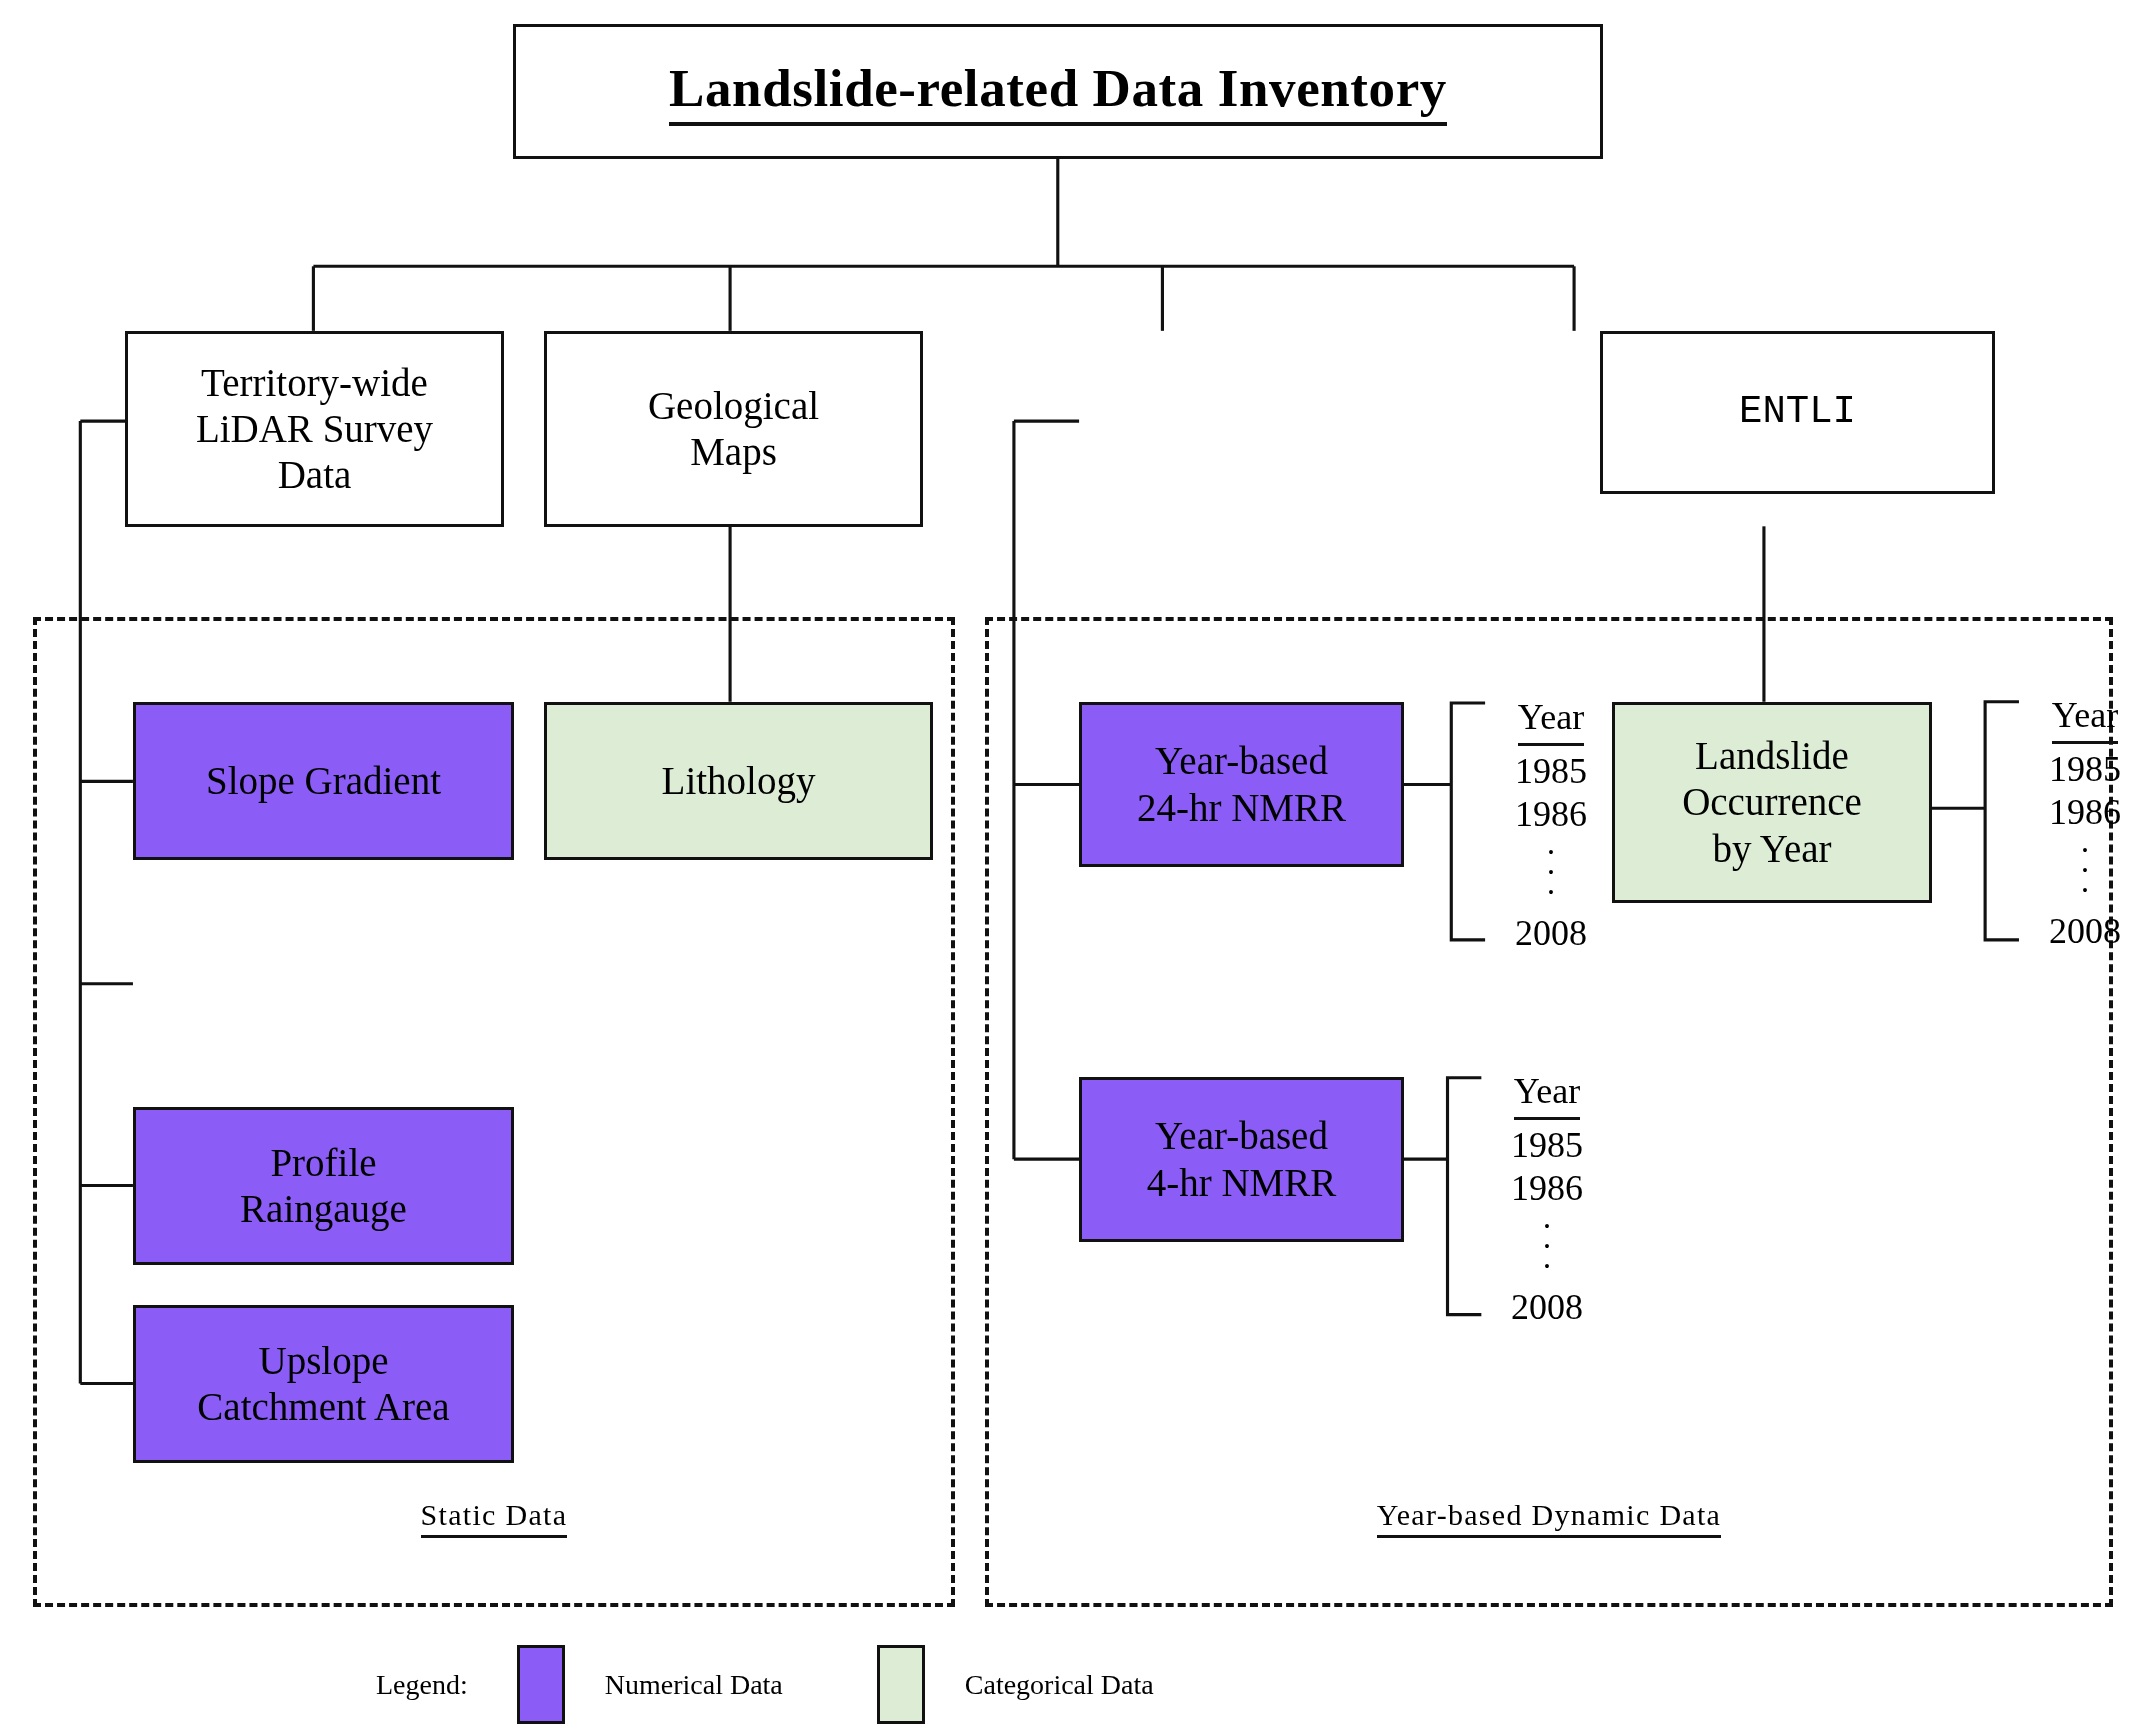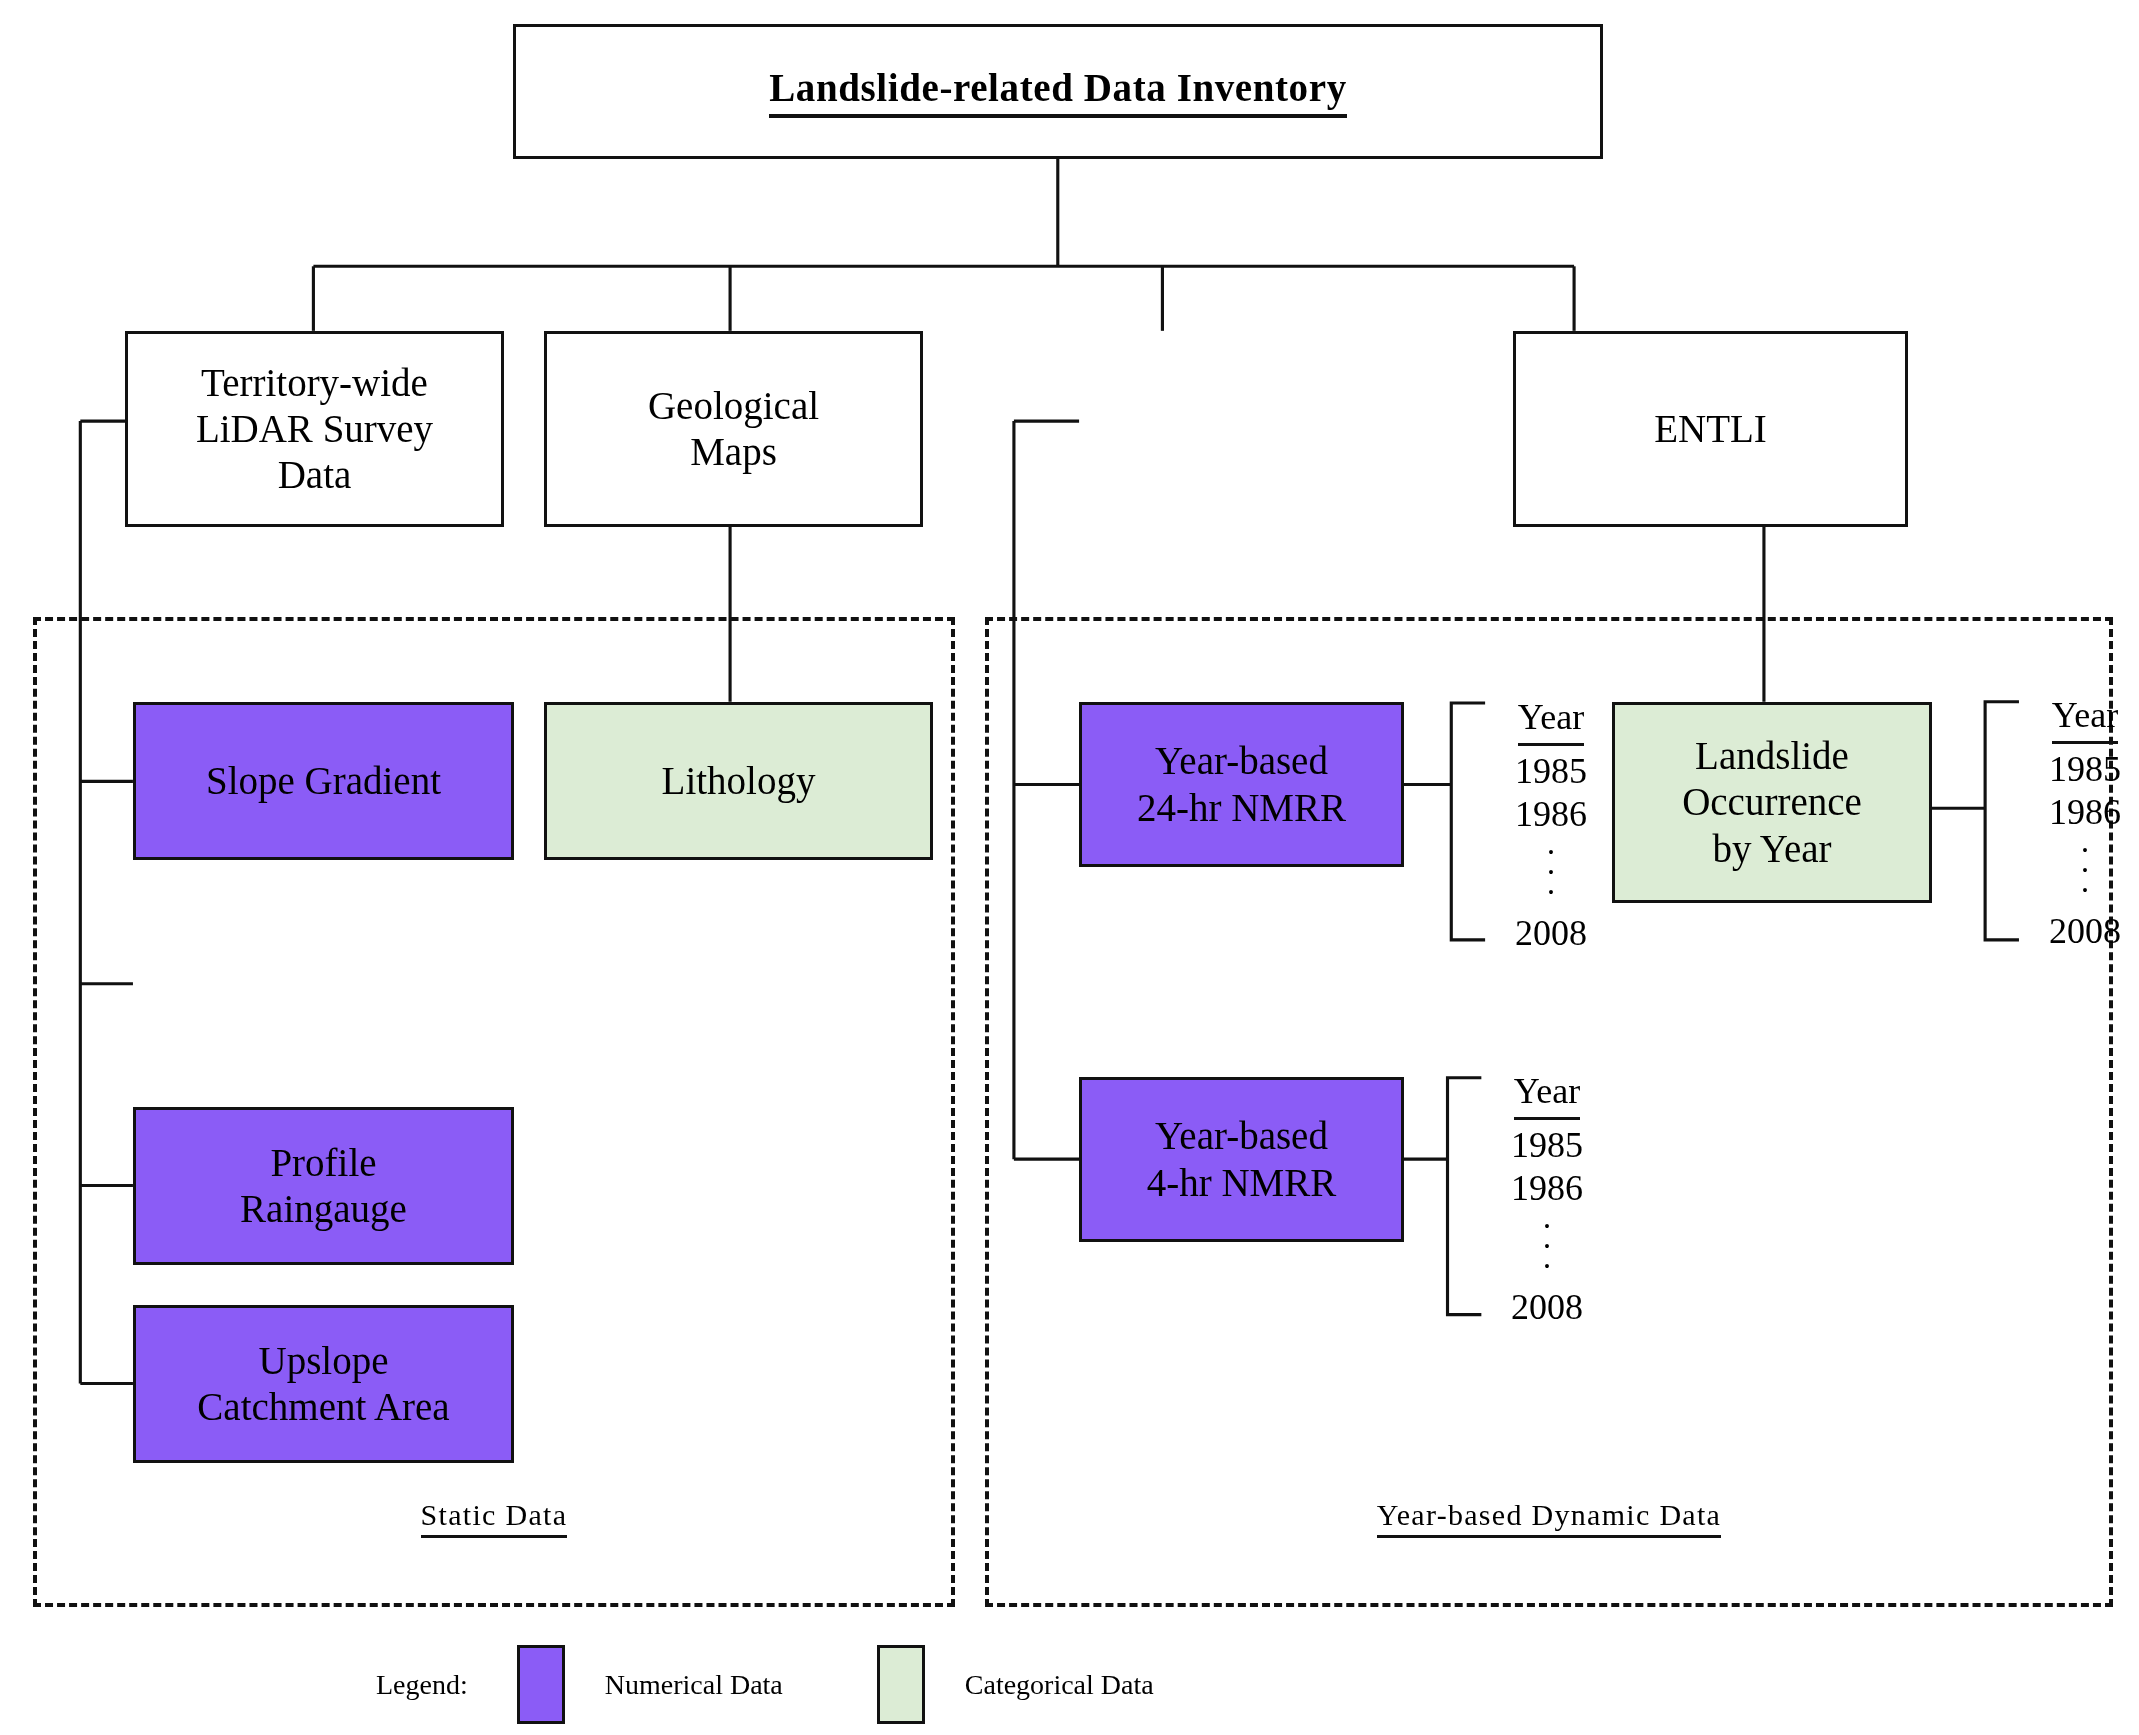--- a/index.html
+++ b/index.html
@@ -24,21 +24,21 @@
     align-items:center;
     justify-content:center;
     text-align:center;
     box-sizing:border-box;
     line-height:1.18;
     font-size:39px;
     white-space:pre-line;
   }
   .title-node{
     font-weight:bold;
-    font-size:39px;
+    font-size:53px;
     letter-spacing:0.6px;
   }
   .title-node .u{
     border-bottom:4.4px solid #111;
     padding-bottom:2.5px;
     display:inline-block;
   }
   .num{background:#8b5cf6;}
   .cat{background:#dcecd5;}
 
@@ -154,21 +154,21 @@
 LiDAR Survey
 Data</span>
   </div>
 
   <div class="node" style="left:544px; top:331px; width:379px; height:196px;">
     <span>Geological
 Maps</span>
   </div>
 
 
-  <div class="node" style="left:1513px; top:331px; width:395px; height:196px;">
+  <div class="node" style="left:1600px; top:331px; width:395px; height:163px;font-family:Liberation Mono, monospace;">
     <span>ENTLI</span>
   </div>
 
   <div class="group-box" style="left:33px; top:617px; width:922px; height:990px;"></div>
   <div class="group-label" style="left:33px; top:1498px; width:922px;">
     <span>Static Data</span>
   </div>
 
   <div class="node num" style="left:133px; top:702px; width:381px; height:158px;">
     <span>Slope Gradient</span>

